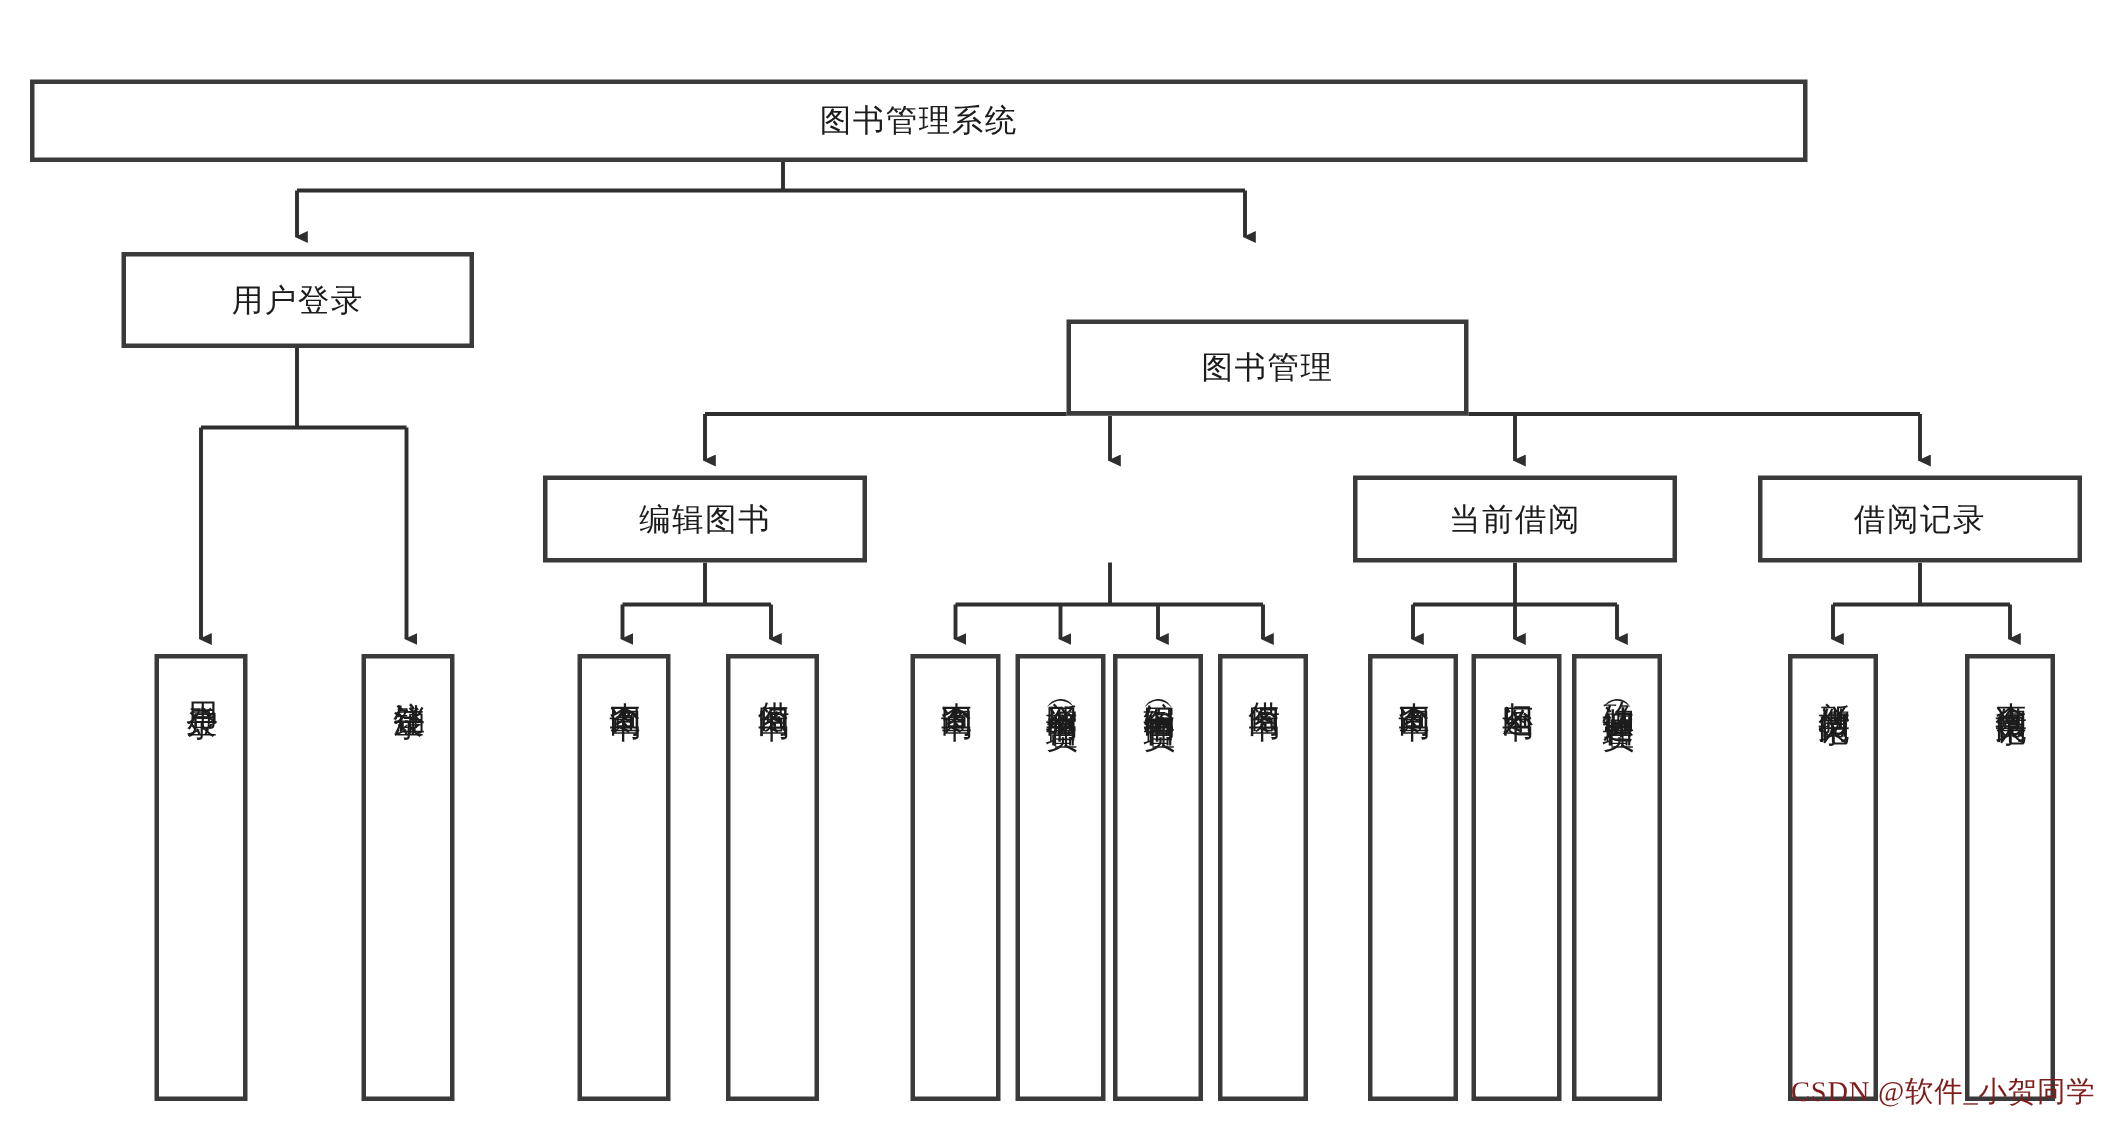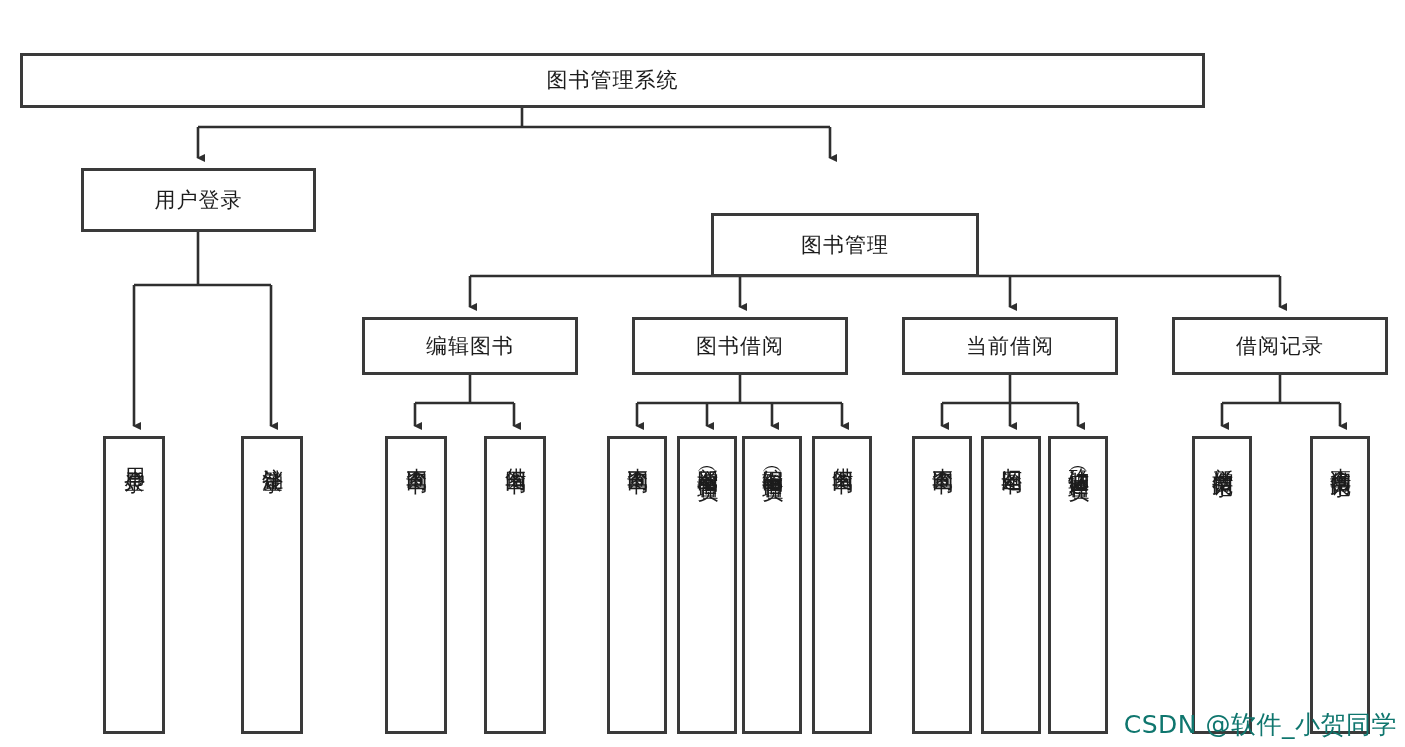--- a/index.html
+++ b/index.html
@@ -57,24 +57,25 @@
     left: 0;
     top: 0;
     width: 1405px;
     height: 747px;
     pointer-events: none;
   }
   .watermark {
     position: absolute;
     right: 8px;
     bottom: 6px;
-    font-size: 25px;
-    color: #0f766e;
+    font-size: 19px;
+    color: #7f1d1d;
     letter-spacing: 0.5px;
     white-space: nowrap;
+    font-family: Liberation Serif, serif;
   }
 </style>
 </head>
 <body>
 
 <div id="canvas">
 
   <svg class="edges" viewBox="0 0 1405 747">
     <defs>
       <marker id="arrow" markerWidth="9" markerHeight="9" refX="4" refY="7.2" orient="auto" markerUnits="userSpaceOnUse">
@@ -132,23 +133,20 @@
   <div class="node" style="left:81px; top:168px; width:235px; height:64px;">
     <span class="node-label">用户登录</span>
   </div>
   <div class="node" style="left:711px; top:168px; width:268px; height:64px;margin-top:45px;">
     <span class="node-label">图书管理</span>
   </div>
 
   <div class="node" style="left:362px; top:317px; width:216px; height:58px;">
     <span class="node-label">编辑图书</span>
   </div>
-  <div class="node" style="left:632px; top:317px; width:216px; height:58px;">
-    <span class="node-label">图书借阅</span>
-  </div>
   <div class="node" style="left:1172px; top:317px; width:216px; height:58px;">
     <span class="node-label">借阅记录</span>
   </div>
   <div class="node" style="left:902px; top:317px; width:216px; height:58px;">
     <span class="node-label">当前借阅</span>
   </div>
 
   <div class="node leaf" style="left:103px; top:436px; width:62px; height:298px;">
     <span class="node-label">用户登录</span>
   </div>

